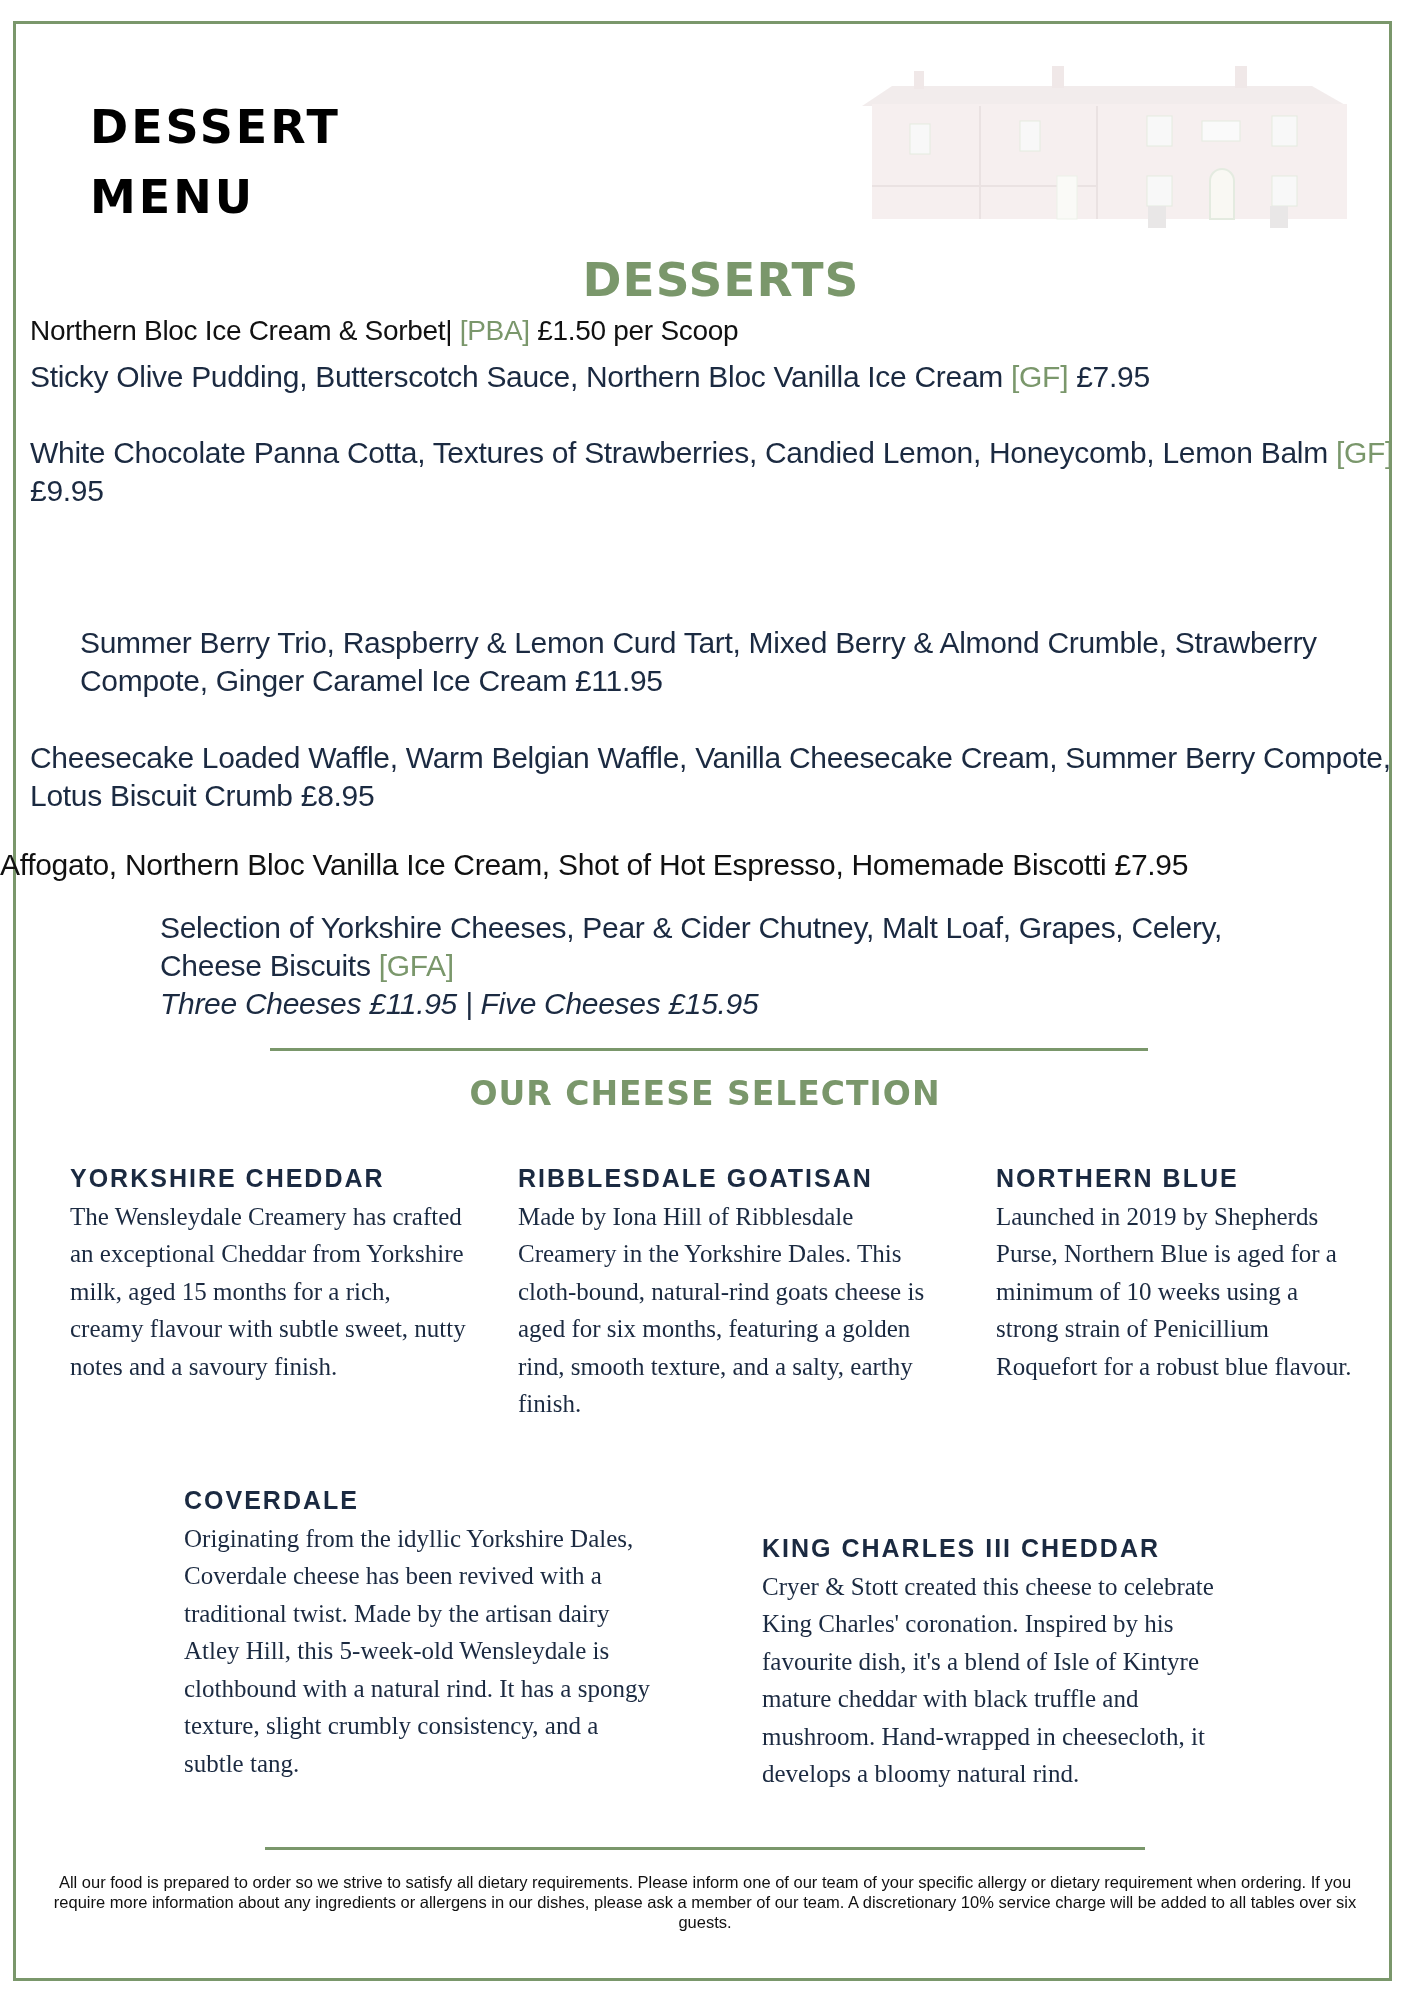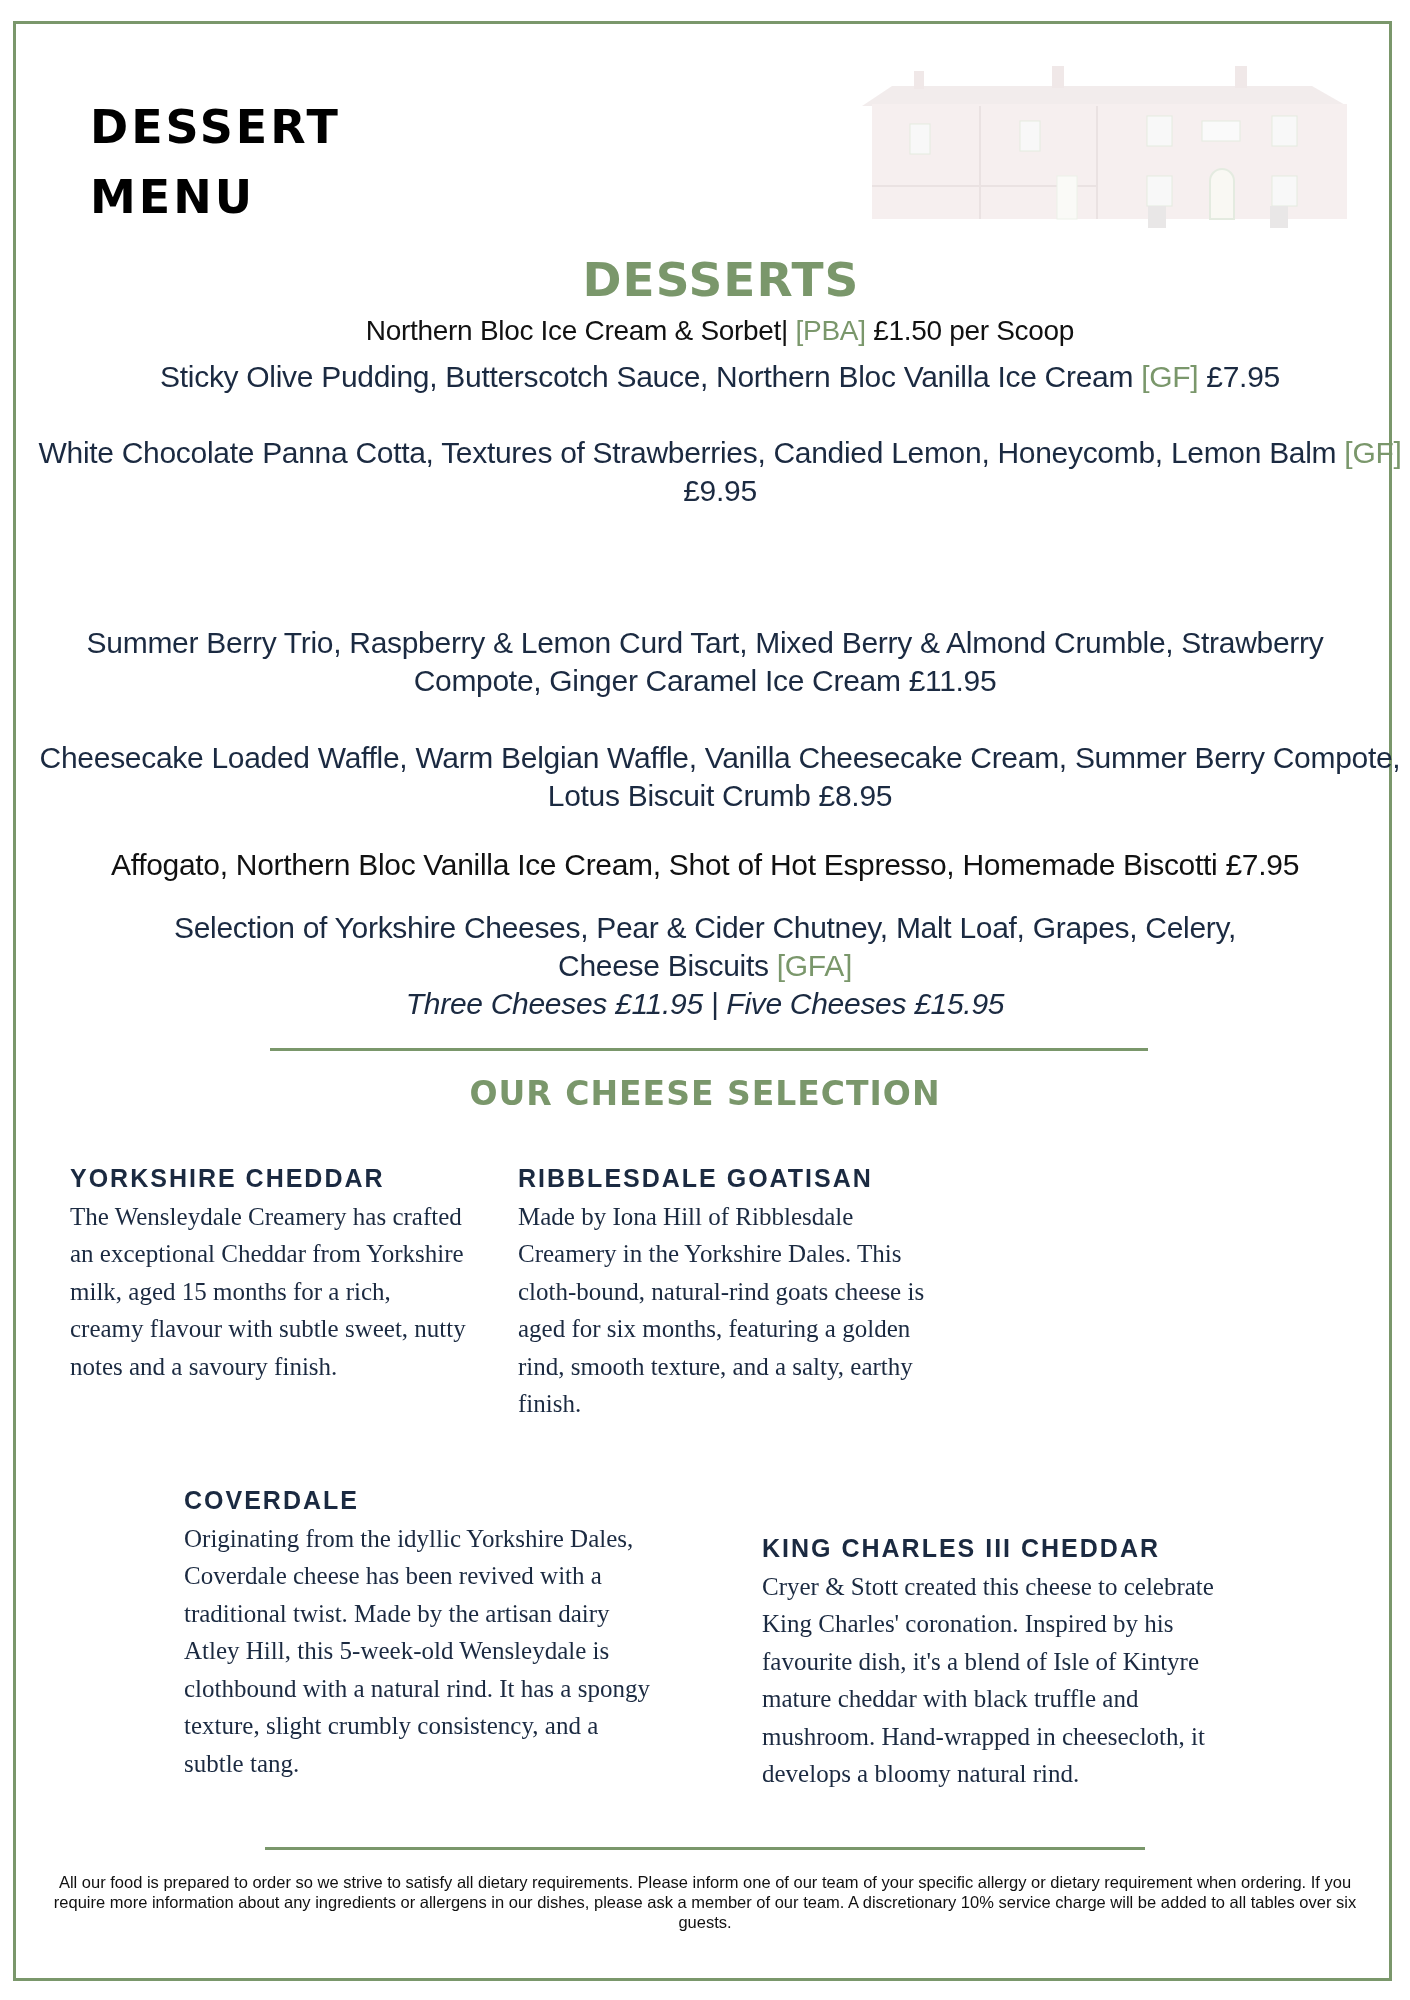--- a/index.html
+++ b/index.html
@@ -24,21 +24,21 @@
       opacity: 0.55;
     }
     .section-title {
       position: absolute; left: 0; width: 1410px; text-align: center;
       font-family: "DejaVu Sans", sans-serif; font-weight: bold;
       color: #7a976b; letter-spacing: 1px;
     }
     .desserts-title { top: 252px; font-size: 47px; padding-left: 32px; }
     .cheese-title { top: 1074px; font-size: 33px; }
     .item {
-      position: absolute; left: 30px; width: 1380px; text-align: center;
+      position: absolute; left: 30px; width: 1380px; text-align: left;
       font-family: "Liberation Sans Narrow", "Liberation Sans", sans-serif;
       font-size: 30px; line-height: 38px; color: #1b2a41;
       letter-spacing: -0.3px;
     }
     .item .tag { color: #7a976b; }
     .item.black { color: #111111; }
     .item.small { font-size: 28px; }
     .item .italic { font-style: italic; display: block; }
     .divider {
       position: absolute; height: 3px; background: #7a976b;
@@ -129,20 +129,24 @@
   <div class="cheese" style="left:70px; top:1160px; width:400px;">
     <span class="name">YORKSHIRE CHEDDAR</span>
     <span class="desc">The Wensleydale Creamery has crafted an exceptional Cheddar from Yorkshire milk, aged 15 months for a rich, creamy flavour with subtle sweet, nutty notes and a savoury finish.</span>
   </div>
 
   <div class="cheese" style="left:518px; top:1160px; width:440px;">
     <span class="name">RIBBLESDALE GOATISAN</span>
     <span class="desc">Made by Iona Hill of Ribblesdale Creamery in the Yorkshire Dales. This cloth-bound, natural-rind goats cheese is aged for six months, featuring a golden rind, smooth texture, and a salty, earthy finish.</span>
   </div>
 
+  <div class="cheese" style="left:996px; top:1160px; width:370px;">
+    <span class="name">NORTHERN BLUE</span>
+    <span class="desc">Launched in 2019 by Shepherds Purse, Northern Blue is aged for a minimum of 10 weeks using a strong strain of Penicillium Roquefort for a robust blue flavour.</span>
+  </div>
 
   <div class="cheese" style="left:184px; top:1482px; width:475px;">
     <span class="name">COVERDALE</span>
     <span class="desc">Originating from the idyllic Yorkshire Dales, Coverdale cheese has been revived with a traditional twist. Made by the artisan dairy Atley Hill, this 5-week-old Wensleydale is clothbound with a natural rind. It has a spongy texture, slight crumbly consistency, and a subtle tang.</span>
   </div>
 
   <div class="cheese" style="left:762px; top:1482px; width:470px;margin-top:48px;">
     <span class="name">KING CHARLES III CHEDDAR</span>
     <span class="desc">Cryer &amp; Stott created this cheese to celebrate King Charles' coronation. Inspired by his favourite dish, it's a blend of Isle of Kintyre mature cheddar with black truffle and mushroom. Hand-wrapped in cheesecloth, it develops a bloomy natural rind.</span>
   </div>

